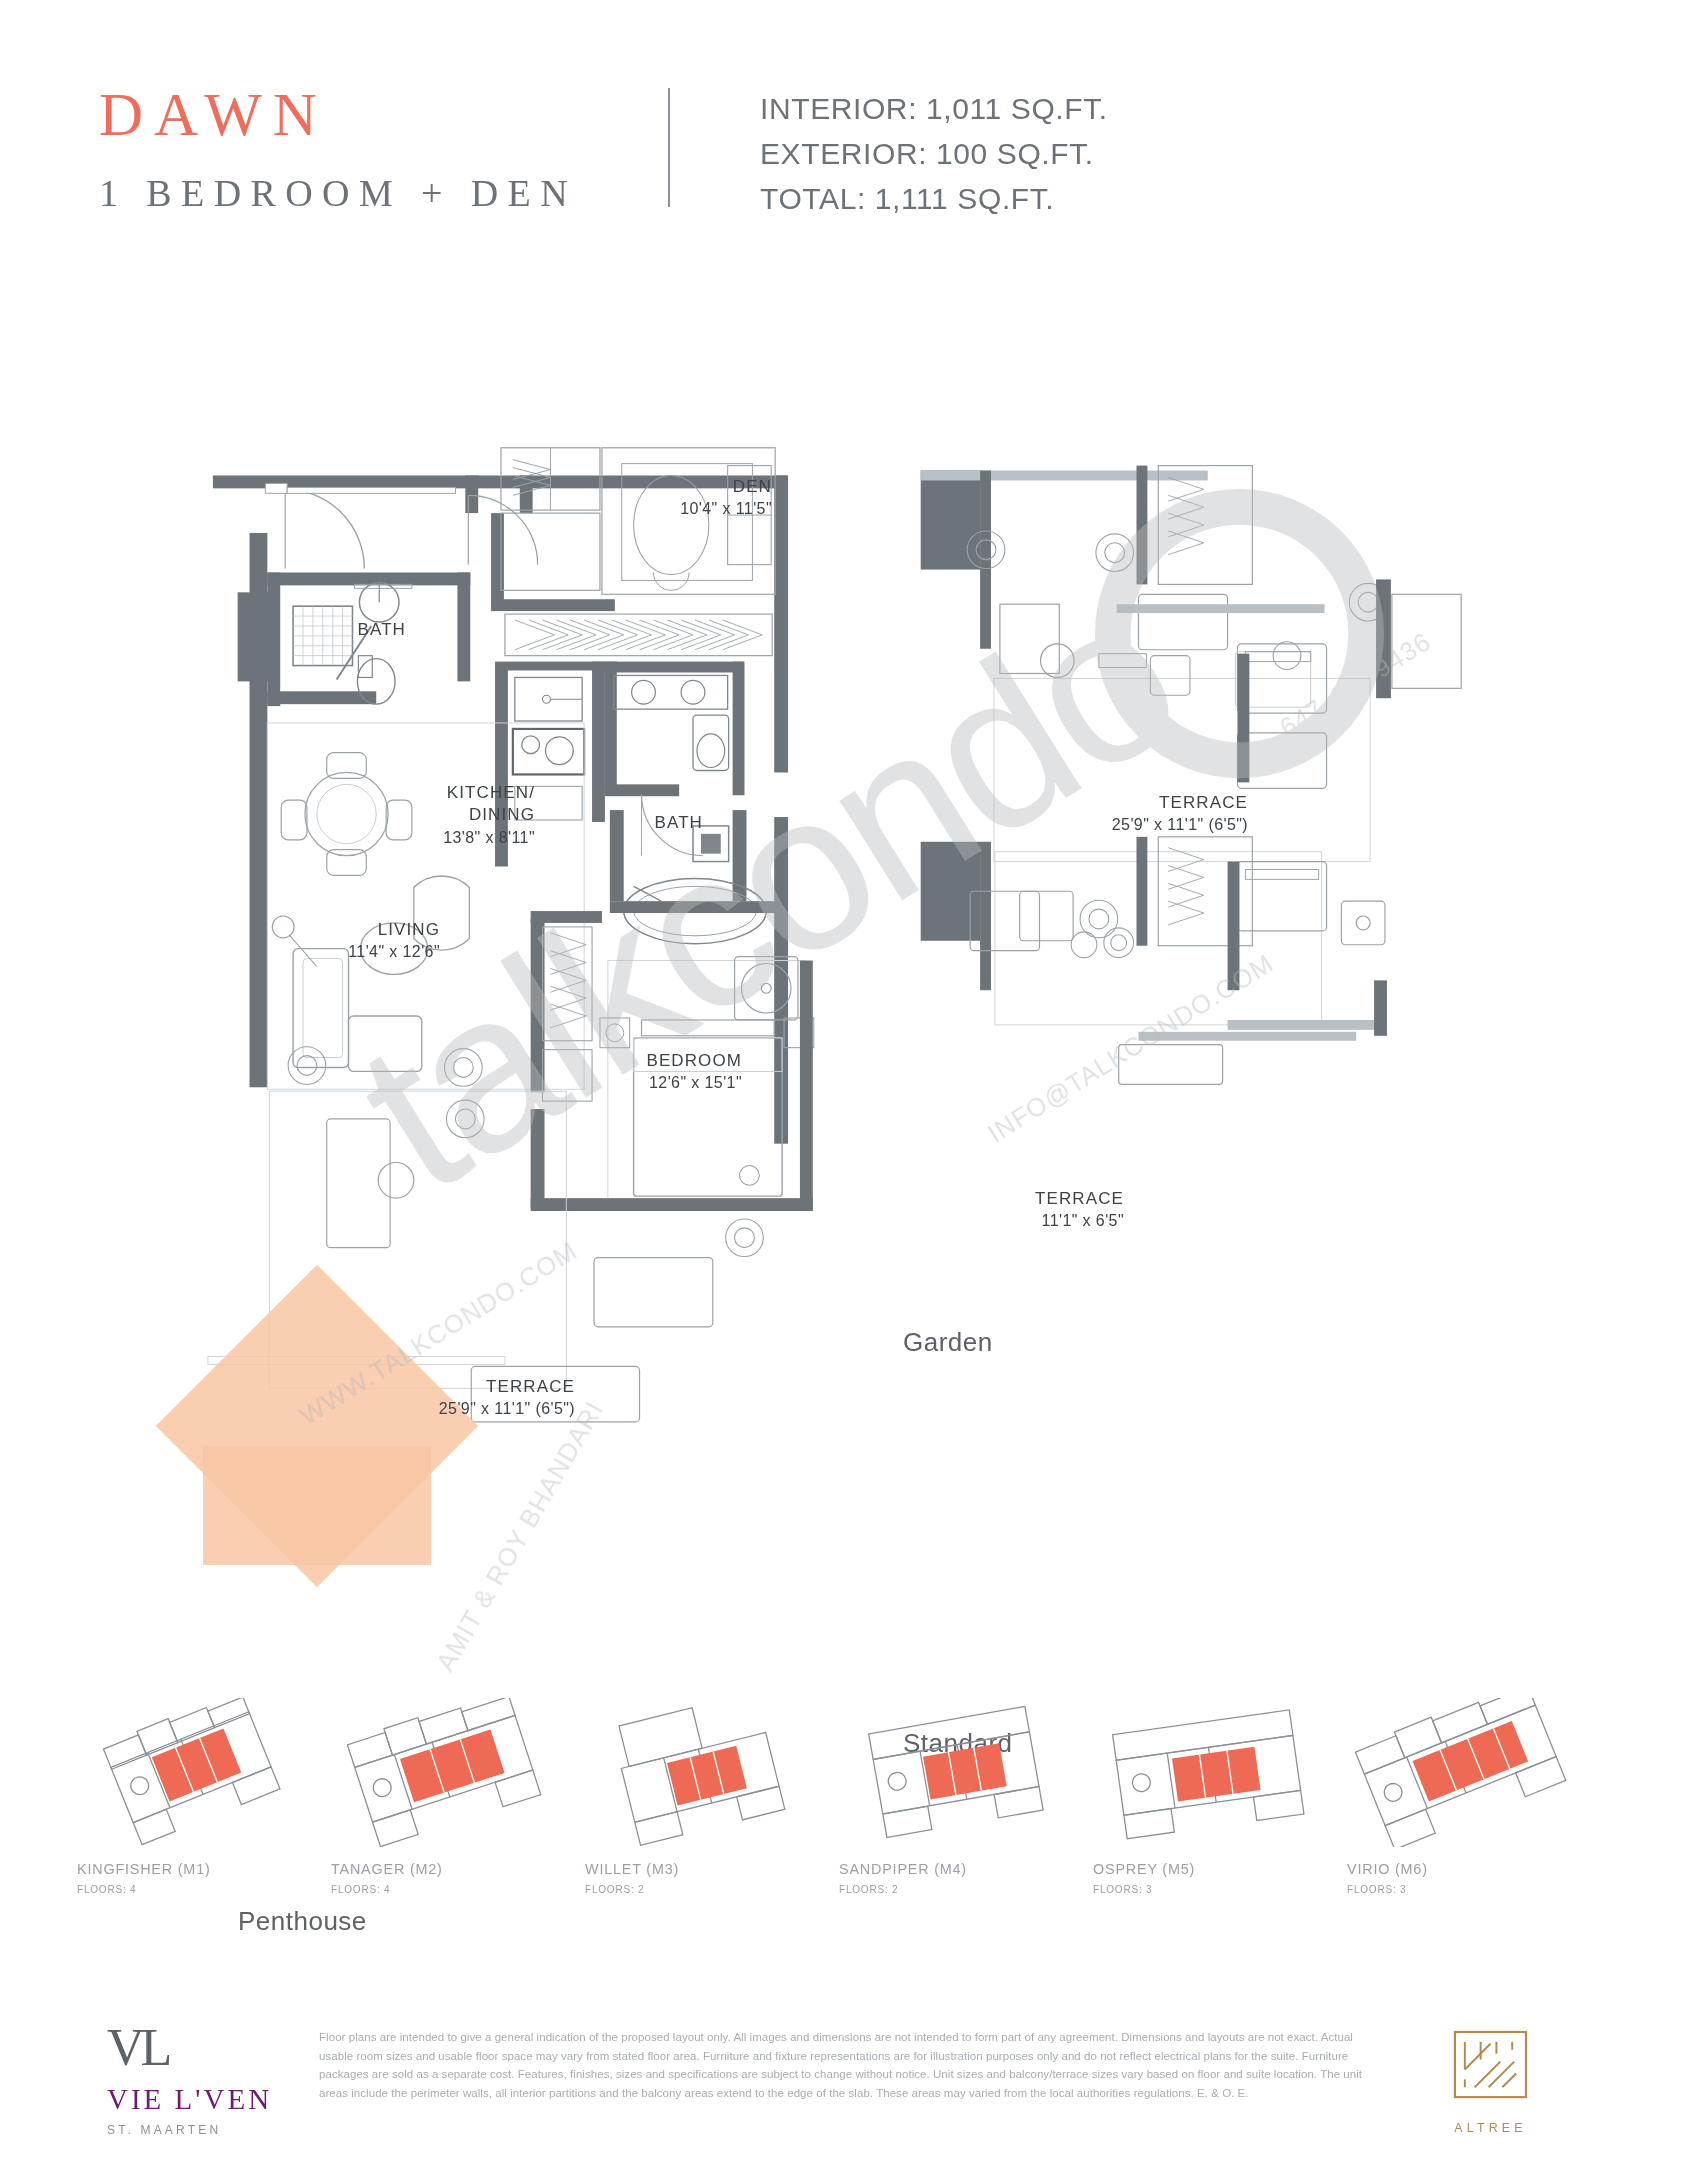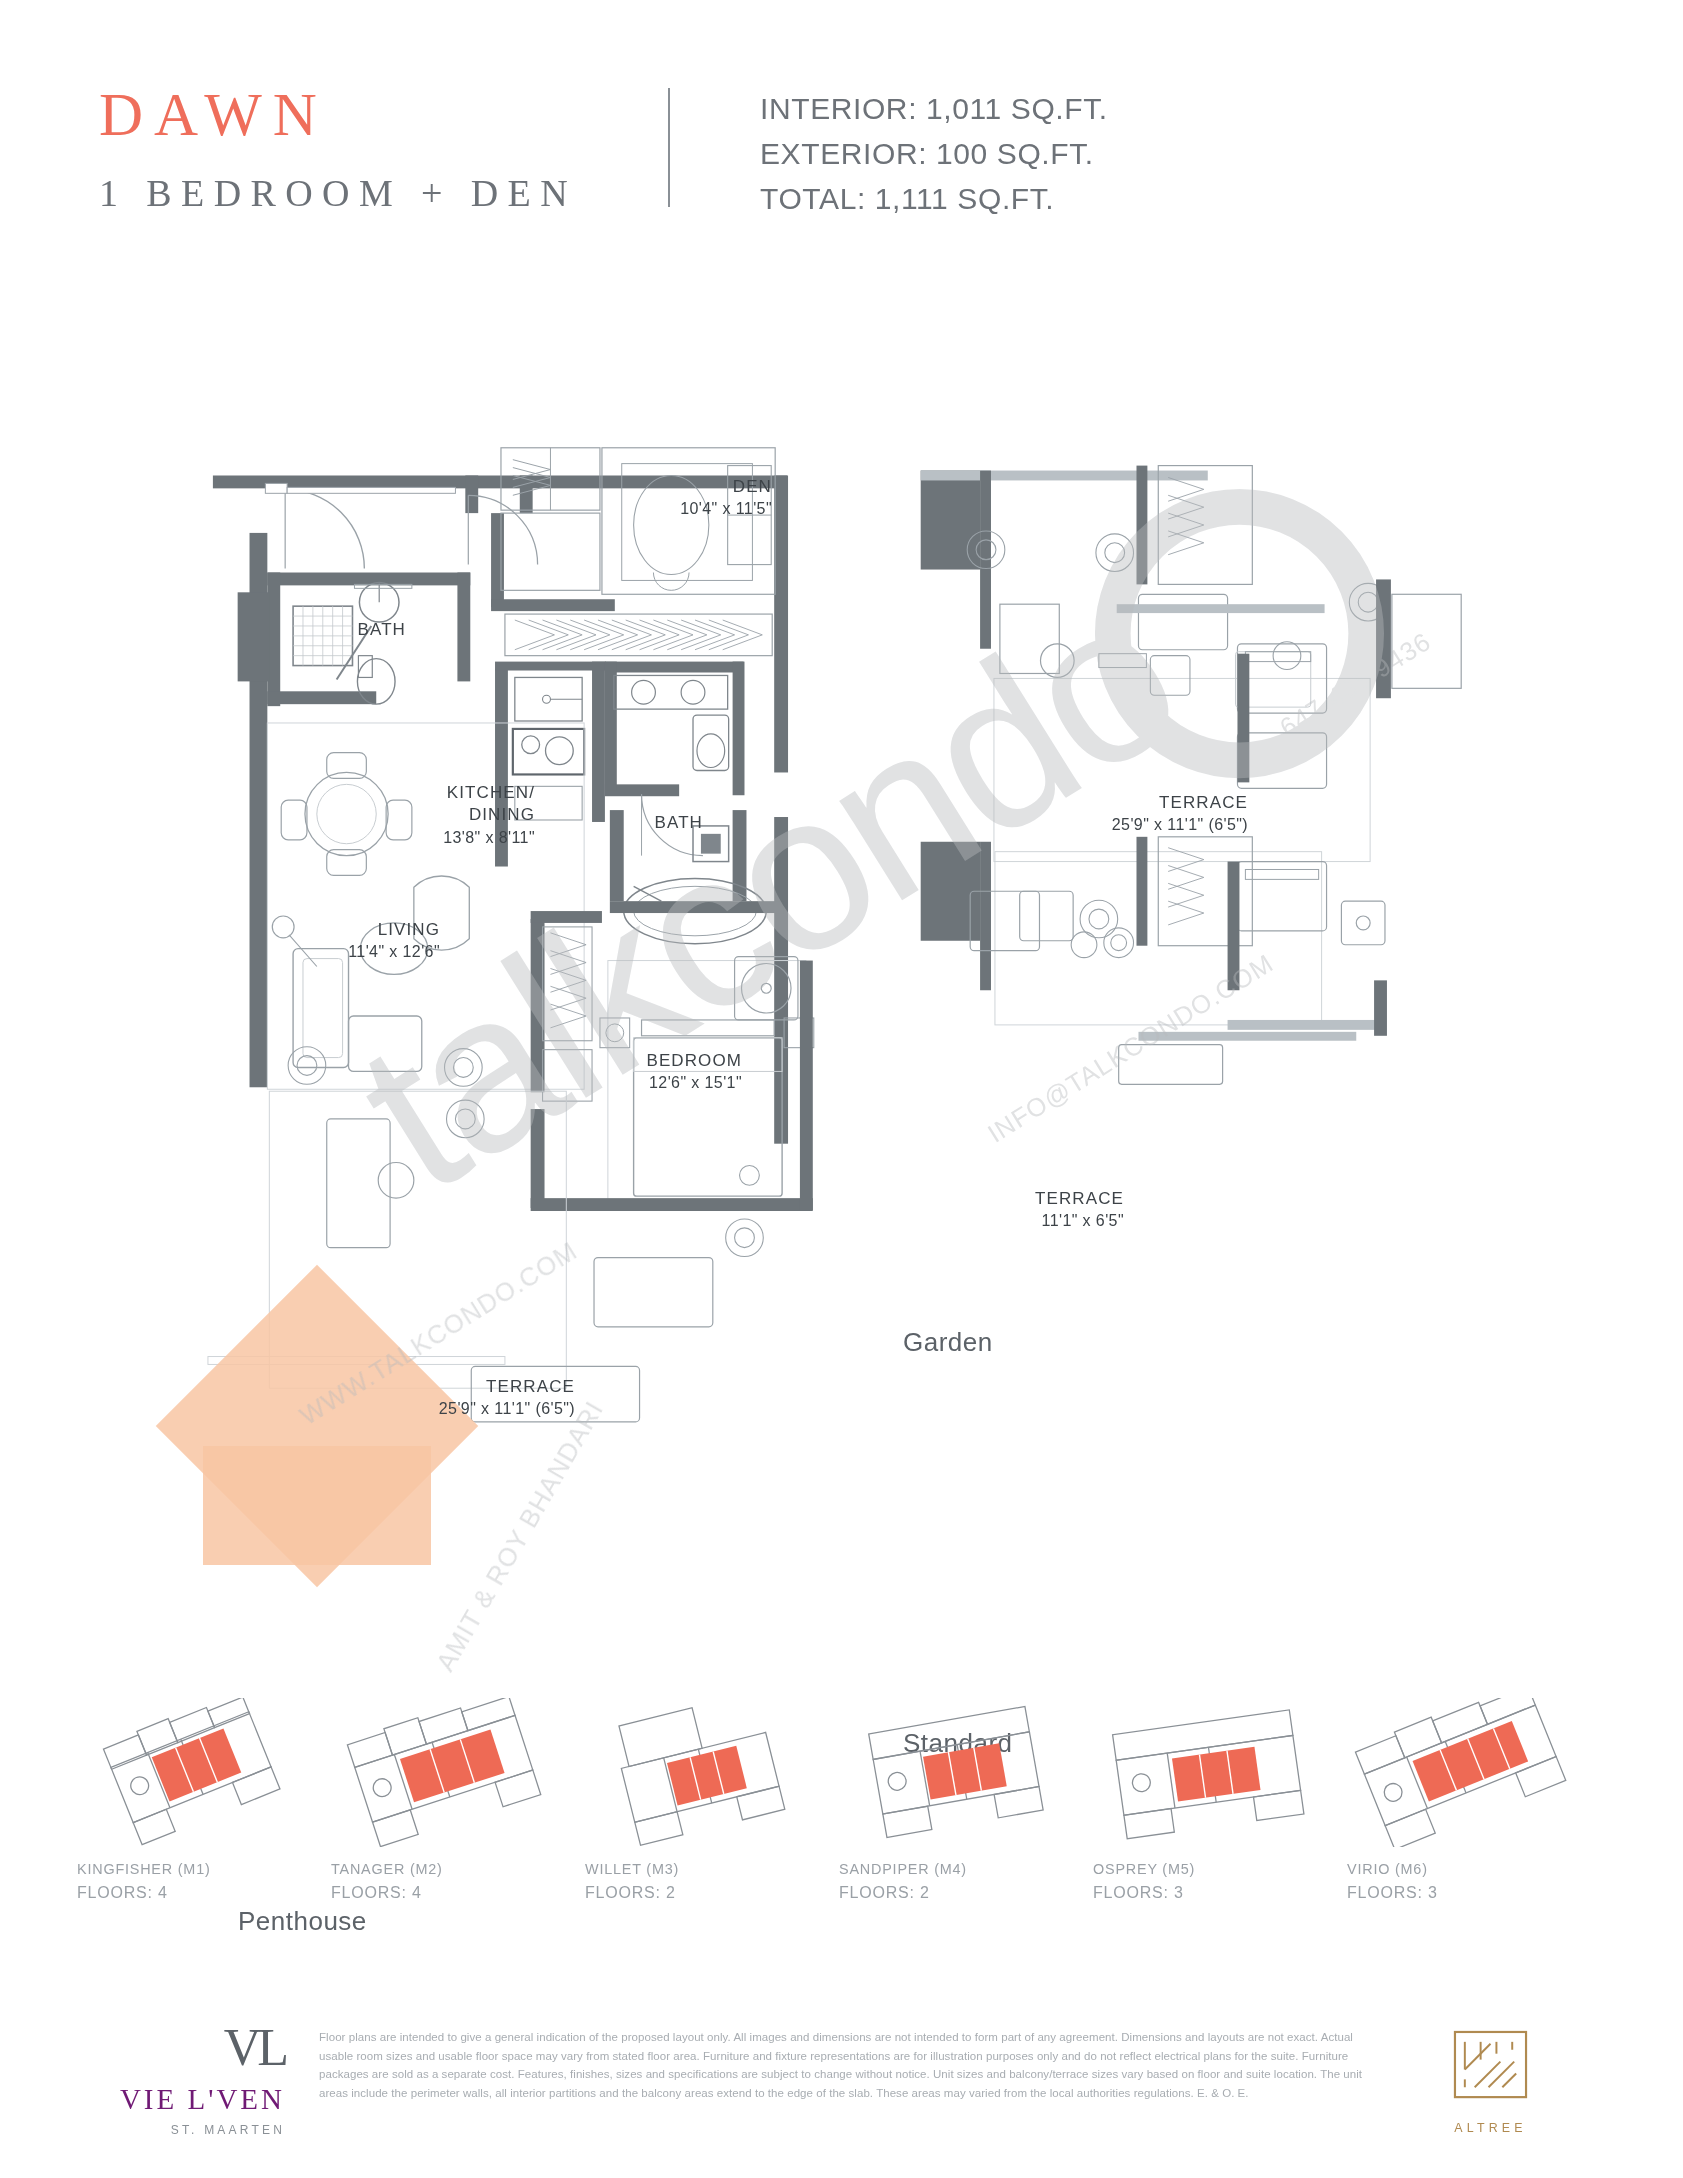--- a/index.html
+++ b/index.html
@@ -54,25 +54,25 @@
   }
 
   
   #watermark { position: absolute; left: 0; top: 0; width: 1683px; height: 2178px; pointer-events: none; }
 
   
   #keyplans { position: absolute; left: 77px; top: 1698px; width: 1529px; height: 248px; display: flex; }
   .keyplan { width: 254px; position: relative; }
   .keyplan-fig { height: 149px; position: relative; }
   .keyplan-name { margin-top: 14px; font-size: 14.4px; color: #9aa0a6; letter-spacing: 0.8px; }
-  .keyplan-floors { margin-top: 7px; font-size: 16px; color: #9aa0a6; letter-spacing: 0.8px; }
+  .keyplan-floors { margin-top: 7px; font-size: 10px; color: #9aa0a6; letter-spacing: 0.8px; }
 
   
   #footer { position: absolute; left: 0; top: 2000px; width: 1683px; height: 178px; }
-  #brand-logo { position: absolute; left: 107px; top: 22px; width: 178px; text-align: right; }
+  #brand-logo { position: absolute; left: 107px; top: 22px; width: 178px; text-align: left; }
   #brand-mark { font-family:"Liberation Serif", serif; font-size: 52px; letter-spacing: -4px; color:#5c6268; line-height:1; }
   #brand-name { font-family:"Liberation Serif", serif; font-size: 29px; letter-spacing: 3px; color:#701a75; margin-top: 9px; }
   #brand-sub { font-size: 12px; letter-spacing: 3.2px; color:#8a9096; margin-top: 7px; }
   #disclaimer {
     position: absolute; left: 319px; top: 28px; width: 1064px;
     font-size: 11.5px; line-height: 1.62; color: #a8adb2; letter-spacing: 0.05px;
   }
   #altree-logo { position: absolute; left: 1431px; top: 30px; width: 119px; text-align:center; }
   #altree-name { font-size: 12.4px; letter-spacing: 4.2px; color: #b08a50; margin-top: 10px; }
 </style>

